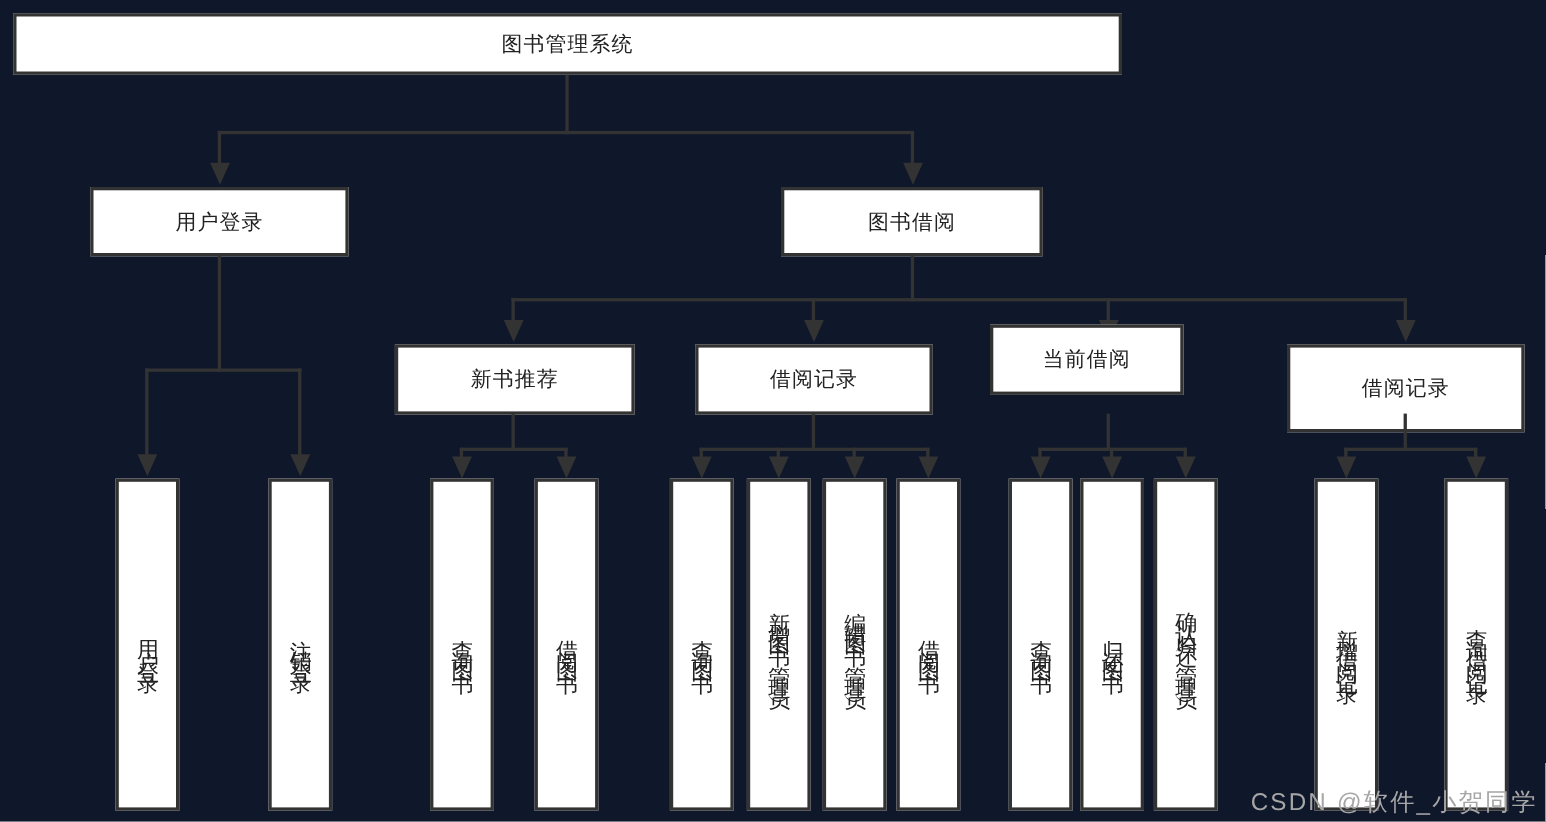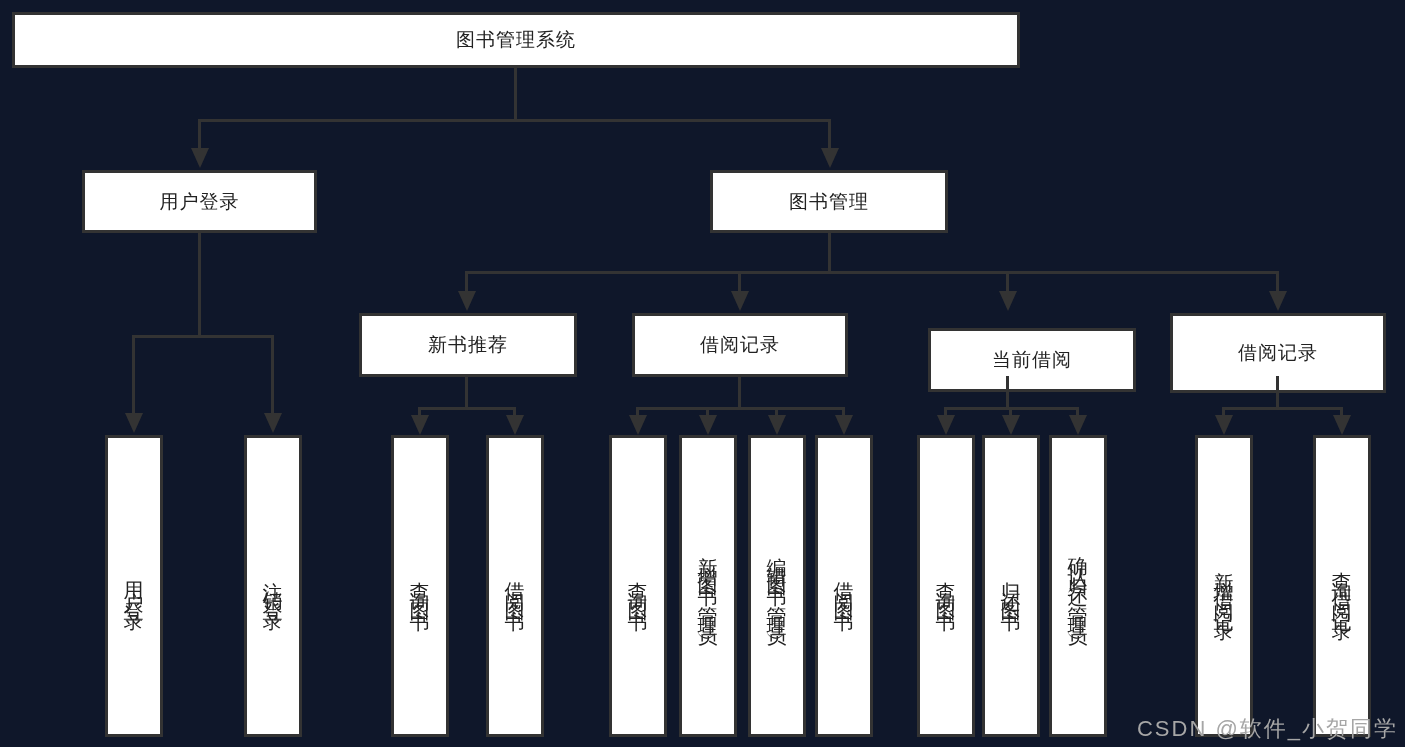--- a/index.html
+++ b/index.html
@@ -71,21 +71,21 @@
   <div class="hline" style="left:198px; top:119px; width:633px;"></div>
   <div class="vline" style="left:198px; top:119px; height:34px;"></div>
   <div class="ah" style="left:191px; top:148px;"></div>
   <div class="vline" style="left:828px; top:119px; height:34px;"></div>
   <div class="ah" style="left:821px; top:148px;"></div>
 
   <div class="box" style="left:82px; top:170px; width:235px; height:63px;">
     <span>用户登录</span>
   </div>
   <div class="box" style="left:710px; top:170px; width:238px; height:63px;">
-    <span>图书管理</span>
+    <span>图书借阅</span>
   </div>
 
   <div class="vline" style="left:198px; top:232px; height:106px;"></div>
   <div class="hline" style="left:132px; top:335px; width:142px;"></div>
   <div class="vline" style="left:132px; top:335px; height:80px;"></div>
   <div class="ah" style="left:125px; top:413px;"></div>
   <div class="vline" style="left:271px; top:335px; height:80px;"></div>
   <div class="ah" style="left:264px; top:413px;"></div>
 
   <div class="vline" style="left:828px; top:232px; height:42px;"></div>
@@ -98,21 +98,21 @@
   <div class="ah" style="left:999px; top:291px;"></div>
   <div class="vline" style="left:1276px; top:271px; height:24px;"></div>
   <div class="ah" style="left:1269px; top:291px;"></div>
 
   <div class="box" style="left:359px; top:313px; width:218px; height:64px;">
     <span>新书推荐</span>
   </div>
   <div class="box" style="left:632px; top:313px; width:216px; height:64px;">
     <span>借阅记录</span>
   </div>
-  <div class="box" style="left:900px; top:328px; width:208px; height:64px;margin-left:28px;">
+  <div class="box" style="left:900px; top:295px; width:176px; height:64px;">
     <span>当前借阅</span>
   </div>
   <div class="box" style="left:1170px; top:313px; width:216px; height:80px;">
     <span>借阅记录</span>
   </div>
 
   <div class="vline" style="left:465px; top:376px; height:34px;"></div>
   <div class="hline" style="left:418px; top:407px; width:98px;"></div>
   <div class="vline" style="left:418px; top:407px; height:12px;"></div>
   <div class="ah" style="left:411px; top:415px;"></div>

